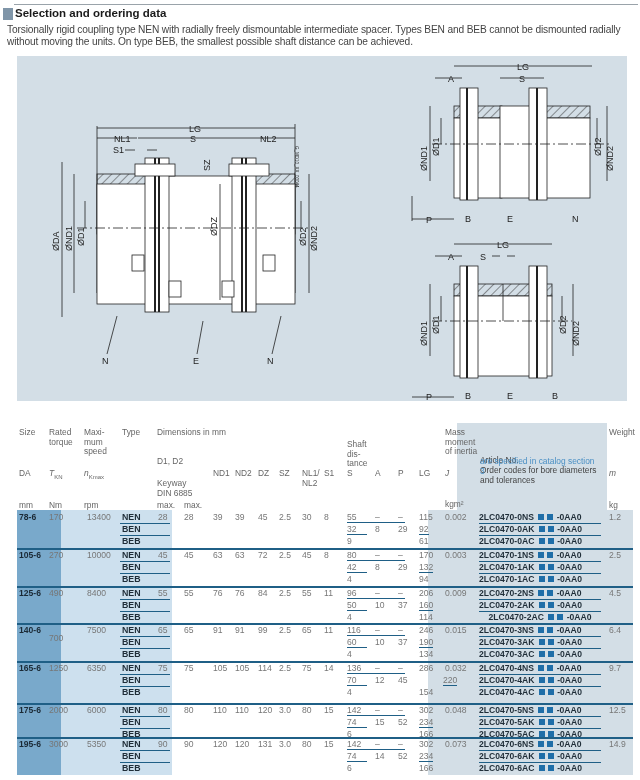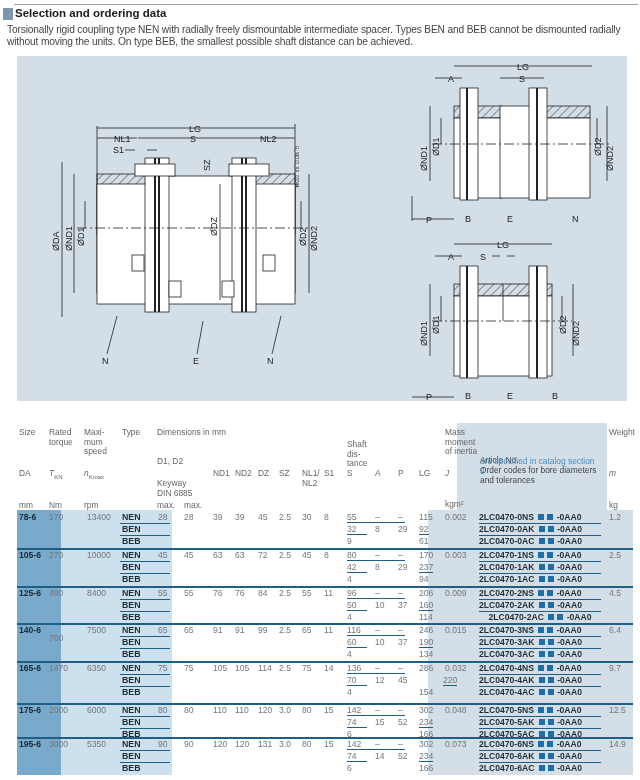--- a/index.html
+++ b/index.html
@@ -273,21 +273,21 @@
   <div class="type ul" style="top: 2px;">NEN</div>
         <div class="cell ul" style="left: 330px; top: 2px; width: 58px;">80</div>
         <div class="cell" style="left: 358px; top: 2px;">–</div>
         <div class="cell" style="left: 381px; top: 2px;">–</div>
         <div class="cell" style="left: 402px; top: 2px;">170</div>
         <div class="art ul" style="top: 2px;"><span>2LC0470-1NS </span><span class="sq"></span><span class="sq"></span><span> -0AA0</span></div>
         <div class="type ul" style="top: 14px;">BEN</div>
         <div class="cell ul" style="left: 330px; top: 14px; width: 20px;">42</div>
         <div class="cell" style="left: 358px; top: 14px;">8</div>
         <div class="cell" style="left: 381px; top: 14px;">29</div>
-        <div class="cell ul" style="left: 402px; top: 14px;">237</div>
+        <div class="cell ul" style="left: 402px; top: 14px;">132</div>
         <div class="art ul" style="top: 14px;"><span>2LC0470-1AK </span><span class="sq"></span><span class="sq"></span><span> -0AA0</span></div>
         <div class="type" style="top: 26px;">BEB</div>
         <div class="cell" style="left: 330px; top: 26px; width: 20px;">4</div>
         <div class="cell" style="left: 358px; top: 26px;"></div>
         <div class="cell" style="left: 381px; top: 26px;"></div>
         <div class="cell" style="left: 402px; top: 26px;">94</div>
         <div class="art" style="top: 26px;"><span>2LC0470-1AC </span><span class="sq"></span><span class="sq"></span><span> -0AA0</span></div>
       </div>
       <div class="group" style="top: 162.6px;">
     <div class="sep"></div>
@@ -353,21 +353,21 @@
         <div class="type" style="top: 26px;">BEB</div>
         <div class="cell" style="left: 330px; top: 26px; width: 20px;">4</div>
         <div class="cell" style="left: 358px; top: 26px;"></div>
         <div class="cell" style="left: 381px; top: 26px;"></div>
         <div class="cell" style="left: 402px; top: 26px;">134</div>
         <div class="art" style="top: 26px;"><span>2LC0470-3AC </span><span class="sq"></span><span class="sq"></span><span> -0AA0</span></div>
       </div>
       <div class="group" style="top: 238.2px;">
     <div class="sep"></div>
     <div class="cell size" style="left:2px;top:2px">165-6</div>
-    <div class="cell" style="left:32px;top:2px">1470</div>
+    <div class="cell" style="left:32px;top:2px">1250</div>
     <div class="cell" style="left:70px;top:2px">6350</div>
     <div class="cell" style="left:141px;top:2px">75</div>
     <div class="cell" style="left:167px;top:2px">75</div>
     <div class="cell" style="left:196px;top:2px">105</div>
     <div class="cell" style="left:218px;top:2px">105</div>
     <div class="cell" style="left:241px;top:2px">114</div>
     <div class="cell" style="left:262px;top:2px">2.5</div>
     <div class="cell" style="left:285px;top:2px">75</div>
     <div class="cell" style="left:307px;top:2px">14</div>
     <div class="cell" style="left:428px;top:2px">0.032</div>

